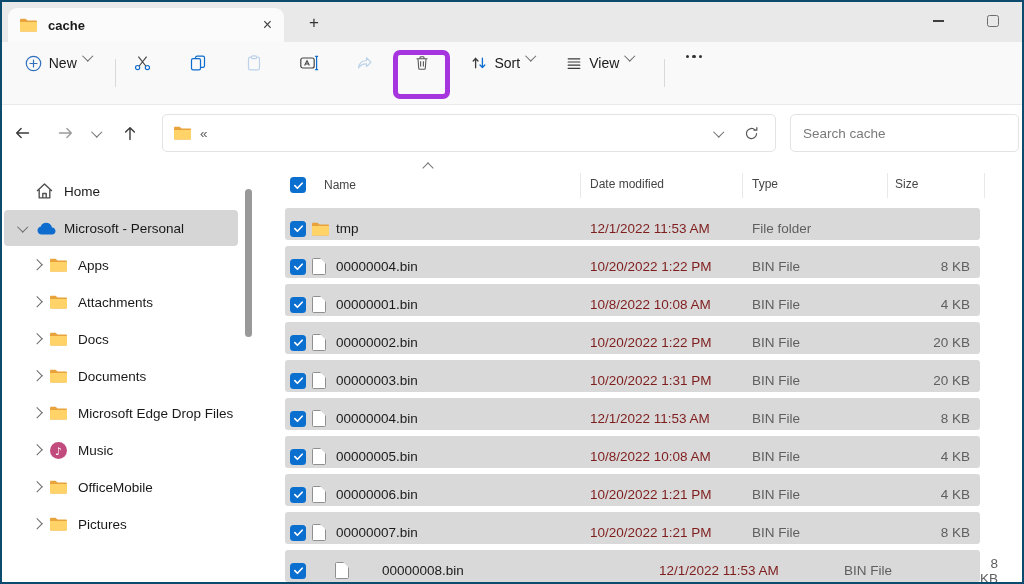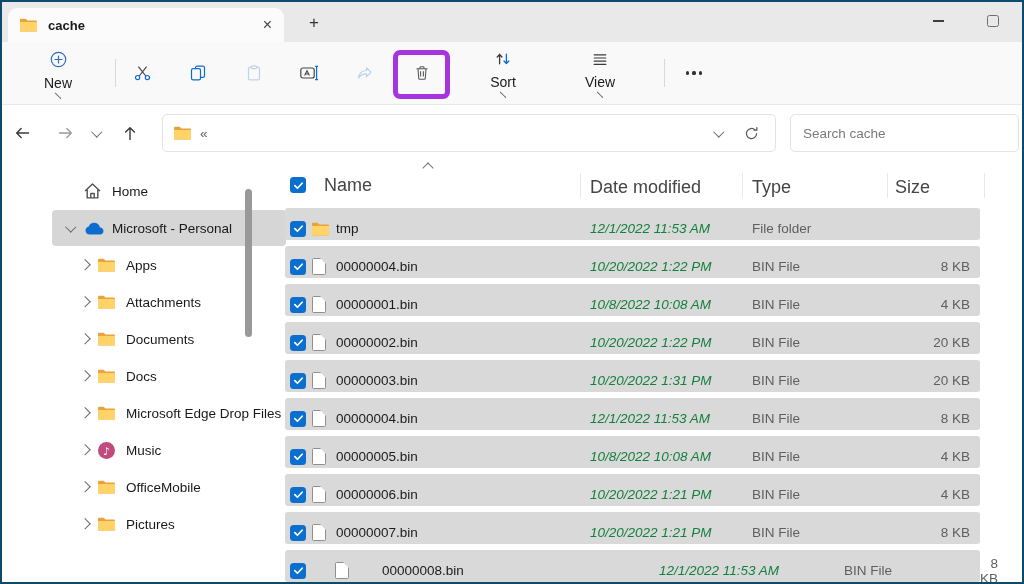--- a/index.html
+++ b/index.html
@@ -12,22 +12,22 @@
        border-radius:9px 9px 0 0;display:flex;align-items:center;padding:0 12px;box-sizing:border-box;}
   .tab-label{font-size:13px;font-weight:600;color:#1a1a1a;margin-left:11px;flex:1;}
   .tab-close{font-size:16px;color:#444;line-height:1;}
   .newtab{position:absolute;left:300px;top:9px;width:24px;height:24px;display:flex;align-items:center;
           justify-content:center;font-size:17px;color:#333;}
   .winbtn{position:absolute;top:0;width:38px;height:38px;display:flex;align-items:center;justify-content:center;}
   .min-glyph{width:11px;height:1.5px;background:#3e3e3e;}
   .max-glyph{width:10px;height:10px;border:1.5px solid #6d6d6d;border-radius:2.5px;}
   
   .commandbar{position:absolute;top:40px;left:0;right:0;height:62px;background:#f9f9f9;border-bottom:1px solid #e9e9e9;}
-  .tbtn{position:absolute;top:13px;height:36px;display:flex;align-items:center;justify-content:center;gap:7px;
-        border-radius:4px;color:#1a1a1a;font-size:14px;flex-direction:column;}
+  .tbtn{position:absolute;top:13px;height:36px;display:flex;justify-content:center;gap:7px;
+        border-radius:4px;color:#1a1a1a;font-size:14px;}
   .vdiv{position:absolute;top:17px;width:1px;height:28px;background:#d9d9d9;}
   .hl-box{position:absolute;left:391px;top:8px;width:57px;height:49px;border:5px solid #a635df;border-radius:7px;box-sizing:border-box;}
   .dots{display:flex;gap:3.5px;}
   .dots i{width:3.2px;height:3.2px;border-radius:50%;background:#333;}
   
   .chev{display:inline-block;width:6.5px;height:6.5px;border-right:1.3px solid #4f4f4f;border-bottom:1.3px solid #4f4f4f;}
   .chev.down{transform:rotate(45deg);margin-top:-3px;}
   .chev.right{transform:rotate(-45deg);}
   .chev.gray{border-color:#6b6b6b;}
   
@@ -37,45 +37,45 @@
             box-sizing:border-box;display:flex;align-items:center;background:#fff;font-size:13.5px;color:#3b3b3b;}
   .crumb-prefix{color:#5f5f5f;margin:0 2px 0 9px;font-size:13.5px;}
   .crumb-right{margin-left:auto;display:flex;align-items:center;gap:22px;padding-right:16px;}
   .searchbar{position:absolute;left:788px;top:9px;width:229px;height:38px;border:1px solid #e3e3e3;border-radius:5px;
              box-sizing:border-box;background:#fff;display:flex;align-items:center;}
   .searchbar input{border:none;outline:none;width:100%;font-family:inherit;font-size:13.5px;color:#333;
                    padding:0 10px 0 12px;background:transparent;}
   .searchbar input::placeholder{color:#7a7a7a;}
   
   .ebody{position:absolute;top:158px;left:0;right:0;bottom:0;background:#fff;}
-  .sidebar{position:absolute;left:0;top:0;width:240px;bottom:0;padding-top:12px;box-sizing:border-box;margin-left:48px;}
+  .sidebar{position:absolute;left:0;top:0;width:240px;bottom:0;padding-top:12px;box-sizing:border-box;}
   .srow{height:36px;margin:1px 4px 1px 2px;border-radius:4px;display:flex;align-items:center;
         padding-left:6px;font-size:13.5px;color:#191919;}
   .srow.selected{background:#d6d6d6;}
   .schev{width:26px;flex:none;display:flex;align-items:center;justify-content:center;}
   .srow.indent-1 .schev{margin-left:14px;}
   .sicon{width:26px;flex:none;display:flex;align-items:center;}
   .slabel{margin-left:2px;white-space:nowrap;}
   .sscroll{position:absolute;left:243px;top:29px;width:7px;height:148px;background:#999;border-radius:4px;}
   
   .main{position:absolute;left:283px;top:0;right:0;bottom:0;}
   .lheader{position:absolute;left:0;top:10px;width:704px;height:30px;display:flex;align-items:center;
-           padding-left:5px;box-sizing:border-box;font-size:18px;color:#454545;}
+           padding-left:5px;box-sizing:border-box;font-size:12px;color:#454545;}
   .lheader .hname{margin-left:12px;}
   .habs{position:absolute;top:7px;}
   .hdiv{position:absolute;top:3px;width:1px;height:25px;background:#e8e8e8;}
   .caret-up{position:absolute;left:139px;top:-6px;width:7px;height:7px;border-left:1.3px solid #777;
             border-top:1.3px solid #777;transform:rotate(45deg);}
   .frow{position:absolute;left:0;width:695px;height:32px;background:#d9d9d9;border-radius:3px;display:flex;
         align-items:center;padding:9px 10px 0 5px;box-sizing:border-box;font-size:13.5px;}
   .cb{width:16px;height:16px;flex:none;background:#0b6fd0;border-radius:3.5px;margin-right:6px;
       display:flex;align-items:center;justify-content:center;}
   .iconwrap{width:24px;flex:none;display:flex;align-items:center;}
   .c-name{width:254px;flex:none;color:#1b1b1b;white-space:nowrap;overflow:hidden;}
-  .c-date{width:162px;flex:none;color:#15803d;font-style:italic;}
+  .c-date{width:162px;flex:none;color:#7f1d1d;}
   .c-type{width:113px;flex:none;color:#5f5f5f;}
   .c-size{flex:1;text-align:right;color:#5f5f5f;}
   .doc{position:relative;width:12px;height:15px;background:#fff;border:1px solid #8f8f8f;border-radius:1.5px;}
   .doc::before{content:"";position:absolute;top:-1px;right:-1px;width:0;height:0;
                border-top:6px solid #d9d9d9;border-left:6px solid transparent;}
   svg{display:block;}
 </style>
 </head>
 <body>
 
@@ -287,33 +287,33 @@
         <div class="srow indent-1">
     <span class="schev">
             <span class="chev right gray"></span>
           </span>
     <span class="sicon">
             <svg width="17" height="14" viewBox="0 0 16 13">
               <path d="M1.2.5h4.1l1.8 1.8h7.7c.7 0 1.2.5 1.2 1.2v8c0 .7-.5 1.2-1.2 1.2H1.2C.5 12.7 0 12.2 0 11.5v-9.8C0 1 .5.5 1.2.5z" fill="#e8a33d"></path>
               <path d="M0 3.6h16v7.9c0 .7-.5 1.2-1.2 1.2H1.2c-.7 0-1.2-.5-1.2-1.2z" fill="#ffd367"></path>
             </svg>
           </span>
+    <span class="slabel">Docs</span>
+  </div>
+        <div class="srow indent-1">
+    <span class="schev">
+            <span class="chev right gray"></span>
+          </span>
+    <span class="sicon">
+            <svg width="17" height="14" viewBox="0 0 16 13">
+              <path d="M1.2.5h4.1l1.8 1.8h7.7c.7 0 1.2.5 1.2 1.2v8c0 .7-.5 1.2-1.2 1.2H1.2C.5 12.7 0 12.2 0 11.5v-9.8C0 1 .5.5 1.2.5z" fill="#e8a33d"></path>
+              <path d="M0 3.6h16v7.9c0 .7-.5 1.2-1.2 1.2H1.2c-.7 0-1.2-.5-1.2-1.2z" fill="#ffd367"></path>
+            </svg>
+          </span>
     <span class="slabel">Documents</span>
-  </div>
-        <div class="srow indent-1">
-    <span class="schev">
-            <span class="chev right gray"></span>
-          </span>
-    <span class="sicon">
-            <svg width="17" height="14" viewBox="0 0 16 13">
-              <path d="M1.2.5h4.1l1.8 1.8h7.7c.7 0 1.2.5 1.2 1.2v8c0 .7-.5 1.2-1.2 1.2H1.2C.5 12.7 0 12.2 0 11.5v-9.8C0 1 .5.5 1.2.5z" fill="#e8a33d"></path>
-              <path d="M0 3.6h16v7.9c0 .7-.5 1.2-1.2 1.2H1.2c-.7 0-1.2-.5-1.2-1.2z" fill="#ffd367"></path>
-            </svg>
-          </span>
-    <span class="slabel">Docs</span>
   </div>
         <div class="srow indent-1">
     <span class="schev">
             <span class="chev right gray"></span>
           </span>
     <span class="sicon">
             <svg width="17" height="14" viewBox="0 0 16 13">
               <path d="M1.2.5h4.1l1.8 1.8h7.7c.7 0 1.2.5 1.2 1.2v8c0 .7-.5 1.2-1.2 1.2H1.2C.5 12.7 0 12.2 0 11.5v-9.8C0 1 .5.5 1.2.5z" fill="#e8a33d"></path>
               <path d="M0 3.6h16v7.9c0 .7-.5 1.2-1.2 1.2H1.2c-.7 0-1.2-.5-1.2-1.2z" fill="#ffd367"></path>
             </svg>

